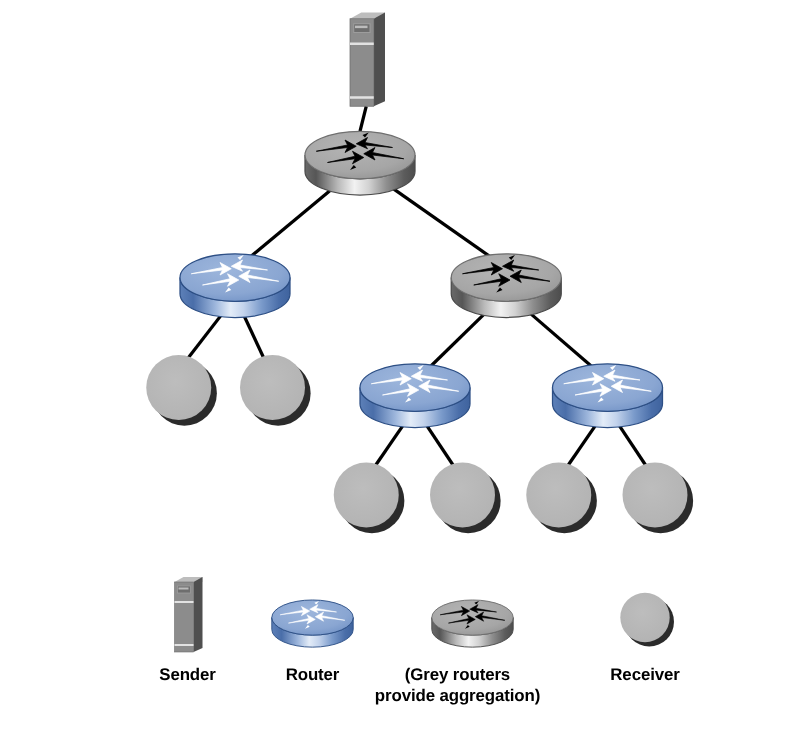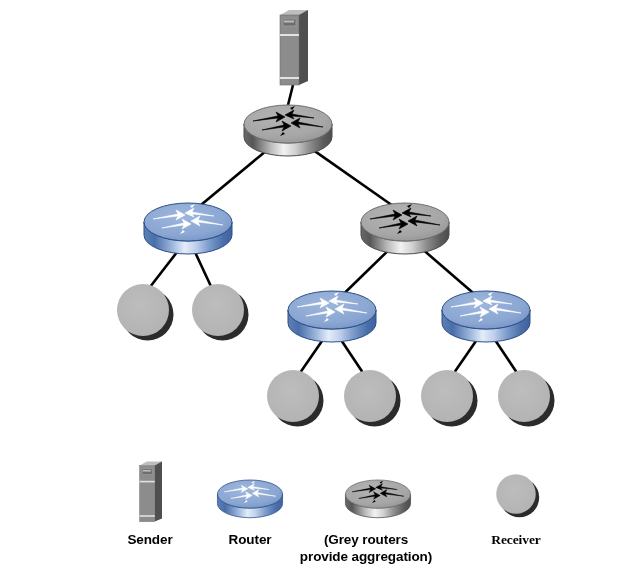--- a/index.html
+++ b/index.html
@@ -179,16 +179,16 @@
         <use href="#sym-router-grey" x="341" y="474.8" width="74" height="44.4"></use>
         <use href="#sym-receiver" x="490.16" y="468.16" width="51.68" height="51.68"></use>
       </g>
   </svg>
 
   <div id="legend-labels">
       <div class="legend-label" style="left: 40px; top: 531px; width: 220px;">Sender</div>
       <div class="legend-label" style="left: 140px; top: 531px; width: 220px; text-align: center;">Router</div>
       <div class="legend-label" style="left: 256px; top: 531px; width: 220px;">(Grey routers
 provide aggregation)</div>
-      <div class="legend-label" style="left: 406px; top: 531px; width: 220px; font-family: Liberation Serif, serif;">Receiver</div>
+      <div class="legend-label" style="left: 406px; top: 531px; width: 220px;">Receiver</div>
     </div>
 
 </div>
 
 </body></html>

